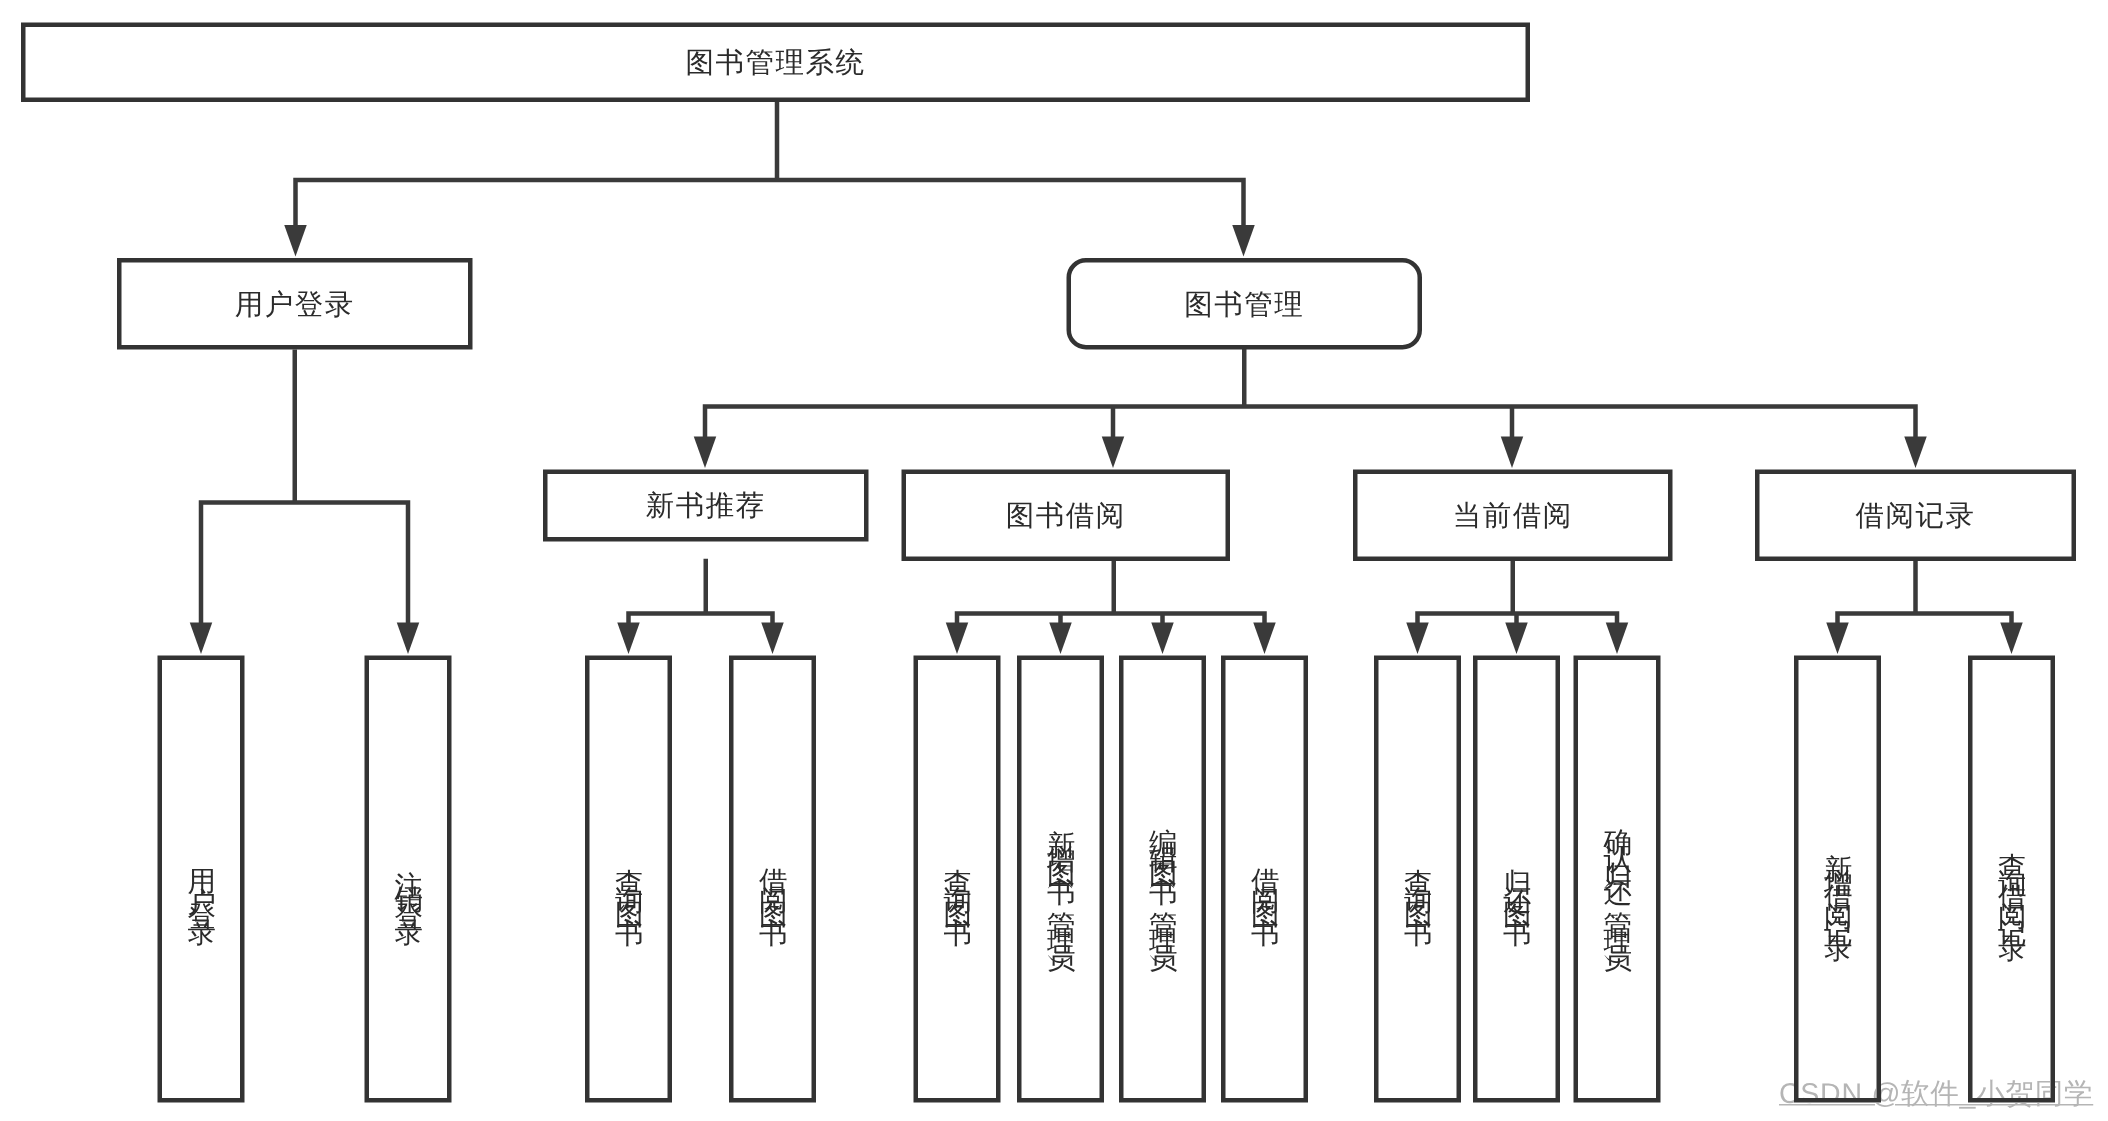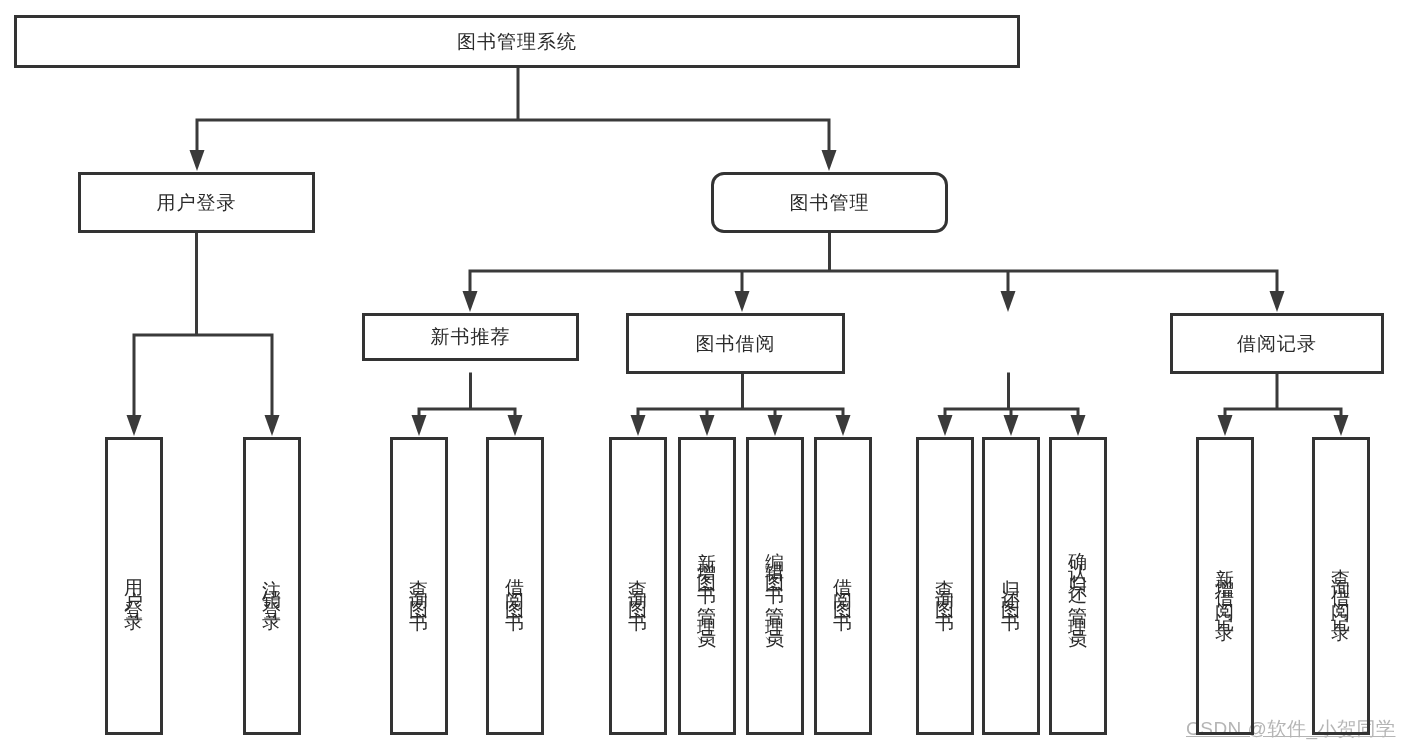--- a/index.html
+++ b/index.html
@@ -92,21 +92,22 @@
       <polygon points="1333.5,415 1348.5,415 1341,436"></polygon>
     </g>
   </svg>
 
   <div class="node" style="left:14px; top:15px; width:1006px; height:53px;">图书管理系统</div>
 
   <div class="node" style="left:78px; top:172px; width:237px; height:61px;">用户登录</div>
   <div class="node" style="left:711px; top:172px; width:237px; height:61px;border-radius:13px;">图书管理</div>
 
   <div class="node" style="left:362px; top:313px; width:217px; height:48px;">新书推荐</div>
-  <div class="node" style="left:626px; top:313px; width:219px; height:61px;">图书借阅</div>
+  <div class="node" style="left:601px; top:313px; width:219px; height:61px;">图书借阅</div>
+  <div class="node" style="left:902px; top:313px; width:213px; height:61px;">当前借阅</div>
   <div class="node" style="left:1170px; top:313px; width:214px; height:61px;">借阅记录</div>
 
   <div class="node leaf" style="left:105px; top:437px; width:58px; height:298px;">用户登录</div>
   <div class="node leaf" style="left:243px; top:437px; width:58px; height:298px;">注销登录</div>
 
   <div class="node leaf" style="left:390px; top:437px; width:58px; height:298px;">查询图书</div>
   <div class="node leaf" style="left:486px; top:437px; width:58px; height:298px;">借阅图书</div>
 
   <div class="node leaf" style="left:609px; top:437px; width:58px; height:298px;">查询图书</div>
   <div class="node leaf" style="left:678px; top:437px; width:58px; height:298px;">新增图书（管理员）</div>

